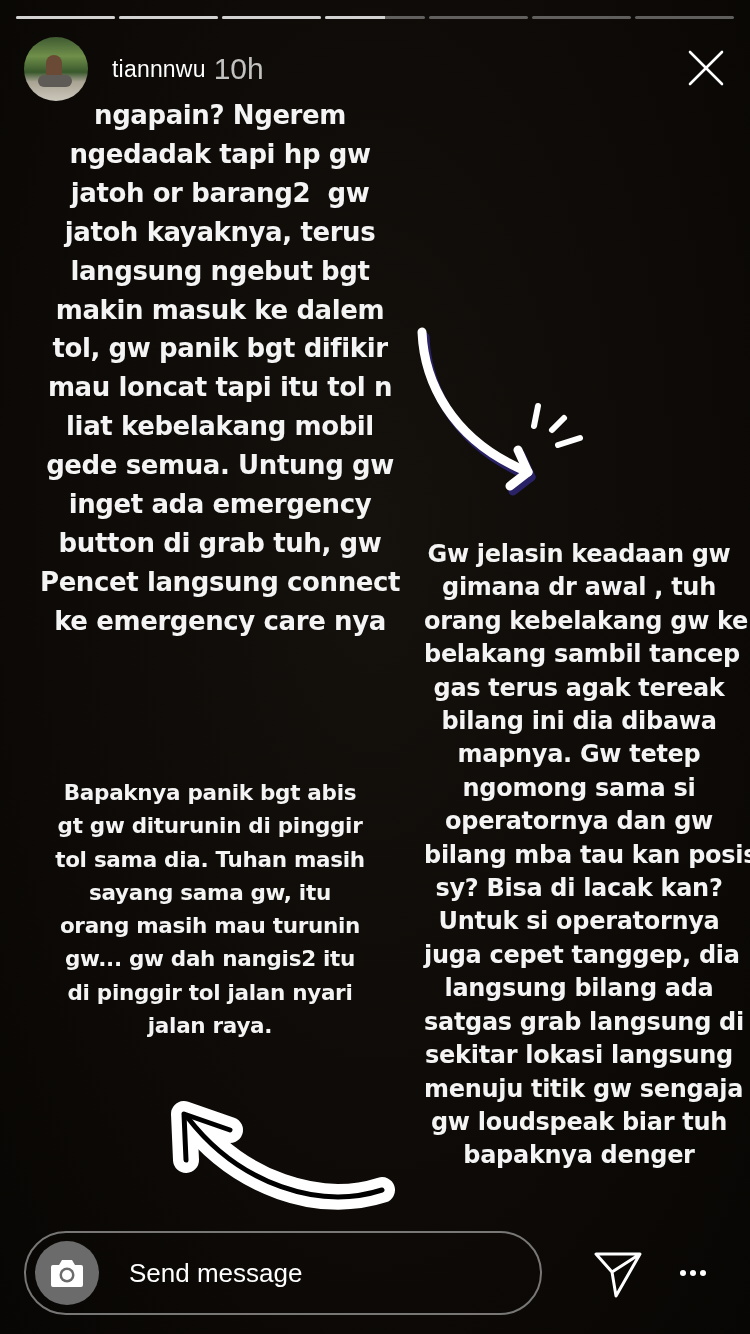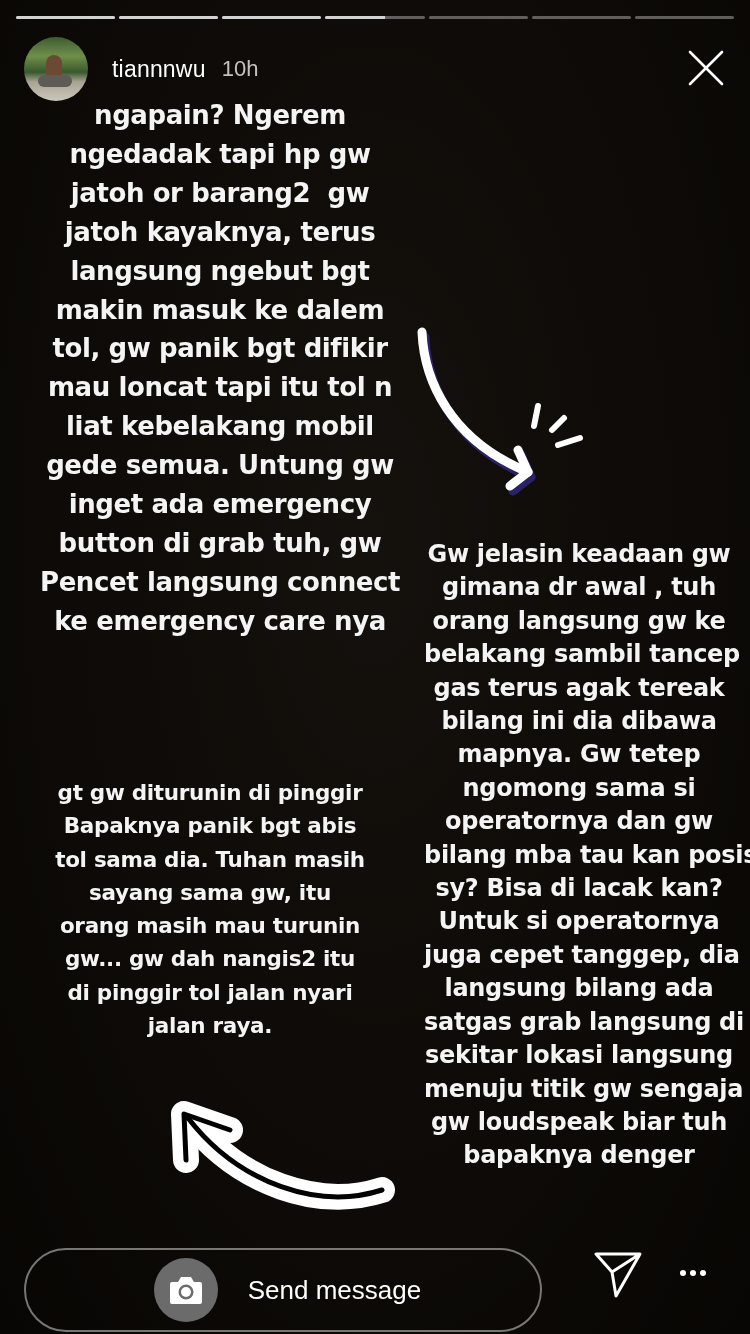--- a/index.html
+++ b/index.html
@@ -17,34 +17,34 @@
   .seg { flex: 1; height: 3px; background: rgba(255,255,255,0.35); border-radius: 2px; overflow: hidden; position: relative; }
   .seg .fill { position: absolute; left: 0; top: 0; bottom: 0; background: #d2d2d2; }
   .header { position: absolute; top: 36px; left: 24px; right: 20px; height: 66px; display: flex; align-items: center; }
   .avatar {
     width: 64px; height: 64px; border-radius: 50%; overflow: hidden; position: relative;
     background: linear-gradient(180deg, #3f5a31 0%, #6f8f4a 30%, #39582c 55%, #a9a393 70%, #ccc7bc 100%);
   }
   .avatar .person { position: absolute; left: 22px; top: 18px; width: 16px; height: 26px; border-radius: 8px 8px 4px 4px; background: #6a4a34; }
   .avatar .person2 { position: absolute; left: 14px; top: 38px; width: 34px; height: 12px; border-radius: 6px; background: #5e5a55; }
   .username { margin-left: 24px; font-size: 23px; font-weight: 400; color: #fff; letter-spacing: 0.2px; }
-  .time { margin-left: 16px; font-size: 22px; color: rgba(255,255,255,0.75); }
+  .time { margin-left: 8px; font-size: 30px; color: rgba(255,255,255,0.75); }
   .close-btn { position: absolute; right: 4px; top: 12px; width: 40px; height: 40px; cursor: pointer; }
   .text-block { position: absolute; text-align: center; font-family: "DejaVu Sans", sans-serif; font-weight: bold; color: #f4f4f4; }
   .text-block .line { display: block; white-space: nowrap; }
   .block1 { left: 30px; width: 380px; top: 96px; font-size: 26px; line-height: 38.9px; letter-spacing: -0.4px; }
   .block2 { left: 30px; width: 360px; top: 776px; font-size: 21.5px; line-height: 33.3px; letter-spacing: -0.3px; }
   .block3 { left: 424px; width: 310px; top: 538px; font-size: 24px; line-height: 33.4px; letter-spacing: -0.3px; }
   .arrow1 { position: absolute; left: 400px; top: 310px; width: 200px; height: 200px; }
   .arrow2 { position: absolute; left: 150px; top: 1080px; width: 260px; height: 140px; }
   .bottom { position: absolute; left: 0; right: 0; top: 1228px; height: 90px; }
   .msg-box {
-    position: absolute; left: 24px; top: 20px; width: 518px; height: 84px;
+    position: absolute; left: 24px; top: 3px; width: 518px; height: 84px;
     border: 2px solid rgba(255,255,255,0.45); border-radius: 44px;
-    display: flex; align-items: center; cursor: text; justify-content: center;
+    display: flex; align-items: center; cursor: text;
   }
   .cam-btn {
     width: 64px; height: 64px; margin-left: 9px; border-radius: 50%;
     background: #6b6b6b; display: flex; align-items: center; justify-content: center; cursor: pointer;
   }
   .msg-placeholder { margin-left: 30px; font-size: 26px; color: #fff; }
   .send-btn { position: absolute; left: 590px; top: 18px; width: 56px; height: 56px; cursor: pointer; }
   .more-btn { position: absolute; left: 670px; top: 30px; width: 46px; height: 30px; display: flex; align-items: center; justify-content: center; gap: 4px; cursor: pointer; }
   .more-btn .dot { width: 6px; height: 6px; background: #fff; border-radius: 50%; }
 </style>
@@ -115,34 +115,34 @@
   <g stroke="#fff" stroke-width="9" fill="none" stroke-linecap="round" stroke-linejoin="round">
     <path d="M22 22 C 24 70, 50 130, 128 162"></path>
     <path d="M118 140 L 128 162 L 110 176"></path>
     <line x1="138" y1="96" x2="134" y2="116" stroke-width="6"></line>
     <line x1="164" y1="108" x2="152" y2="120" stroke-width="6"></line>
     <line x1="180" y1="128" x2="158" y2="135" stroke-width="6"></line>
   </g>
 </svg>
 
 <div class="text-block block2">
+  <span class="line">Bapaknya panik bgt abis</span>
   <span class="line">gt gw diturunin di pinggir</span>
-  <span class="line">Bapaknya panik bgt abis</span>
   <span class="line">tol sama dia. Tuhan masih</span>
   <span class="line">sayang sama gw, itu</span>
   <span class="line">orang masih mau turunin</span>
   <span class="line">gw... gw dah nangis2 itu</span>
   <span class="line">di pinggir tol jalan nyari</span>
   <span class="line">jalan raya.</span>
 </div>
 
 <div class="text-block block3">
   <span class="line">Gw jelasin keadaan gw</span>
   <span class="line">gimana dr awal , tuh</span>
-  <span class="line">orang langsung gw ke</span>
+  <span class="line">orang kebelakang gw ke</span>
   <span class="line">belakang sambil tancep</span>
   <span class="line">gas terus agak tereak</span>
   <span class="line">bilang ini dia dibawa</span>
   <span class="line">mapnya. Gw tetep</span>
   <span class="line">ngomong sama si</span>
   <span class="line">operatornya dan gw</span>
   <span class="line">bilang mba tau kan posisi</span>
   <span class="line">sy? Bisa di lacak kan?</span>
   <span class="line">Untuk si operatornya</span>
   <span class="line">juga cepet tanggep, dia</span>

